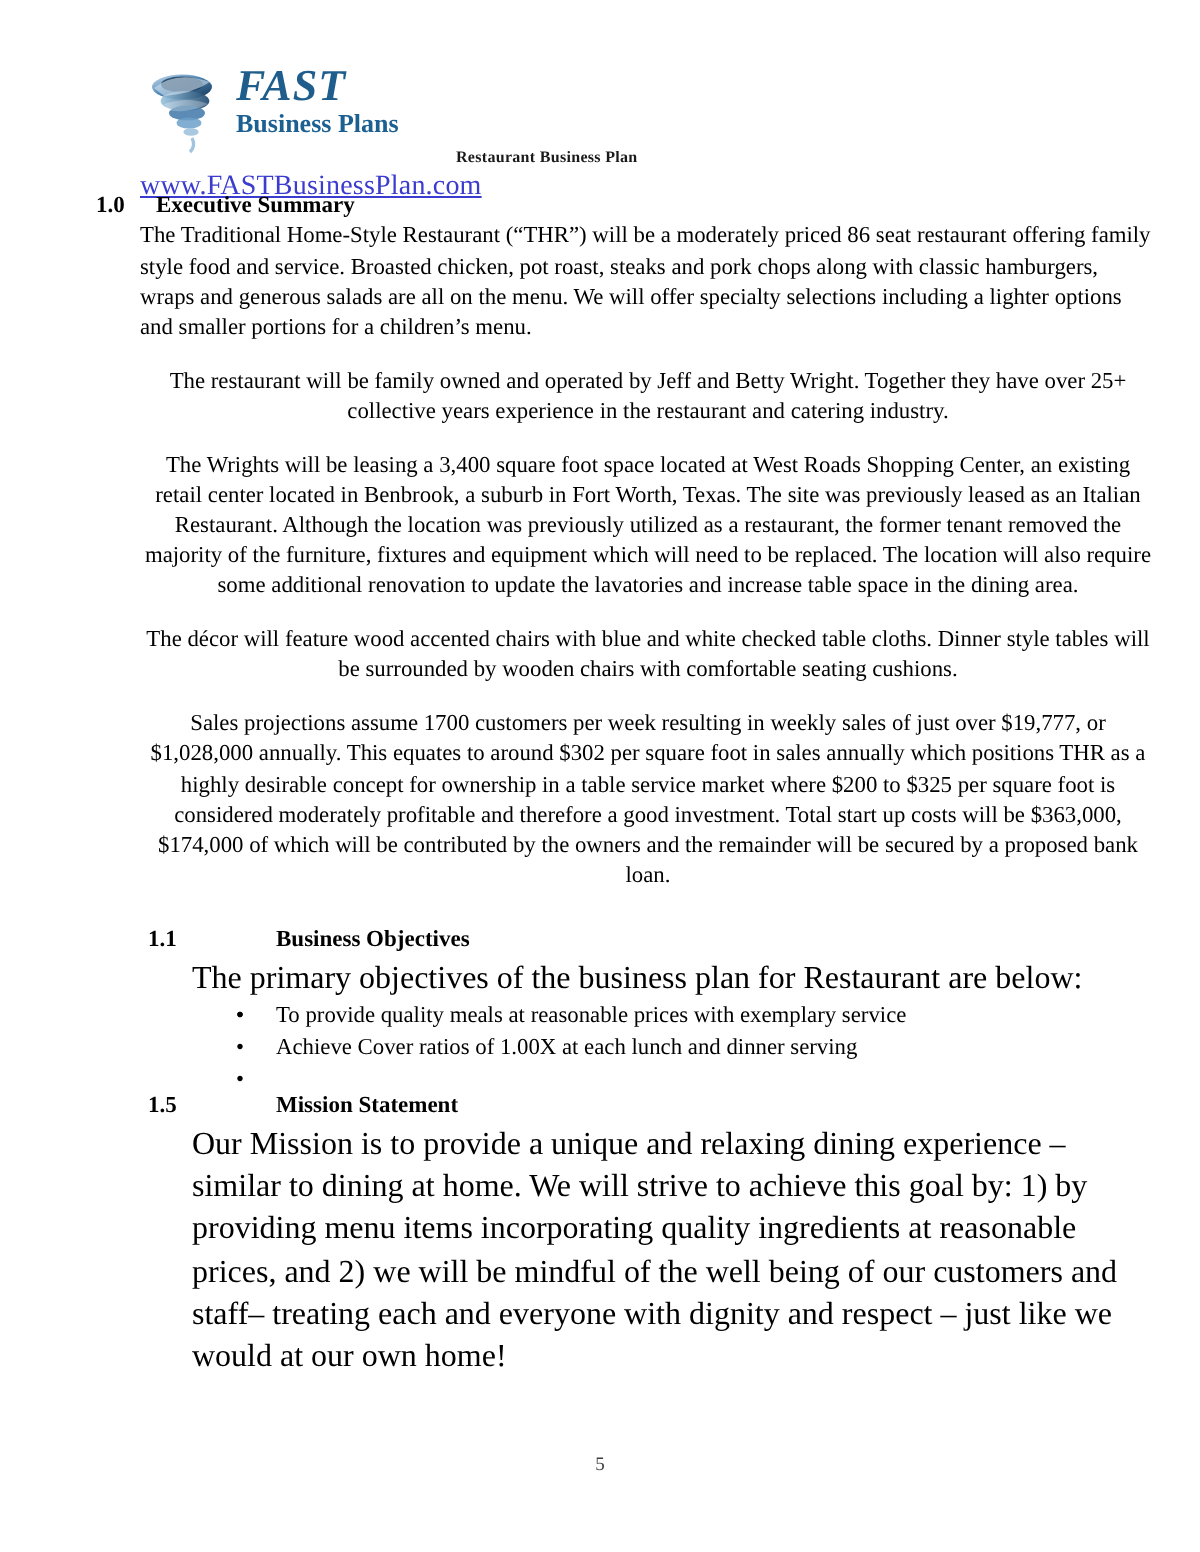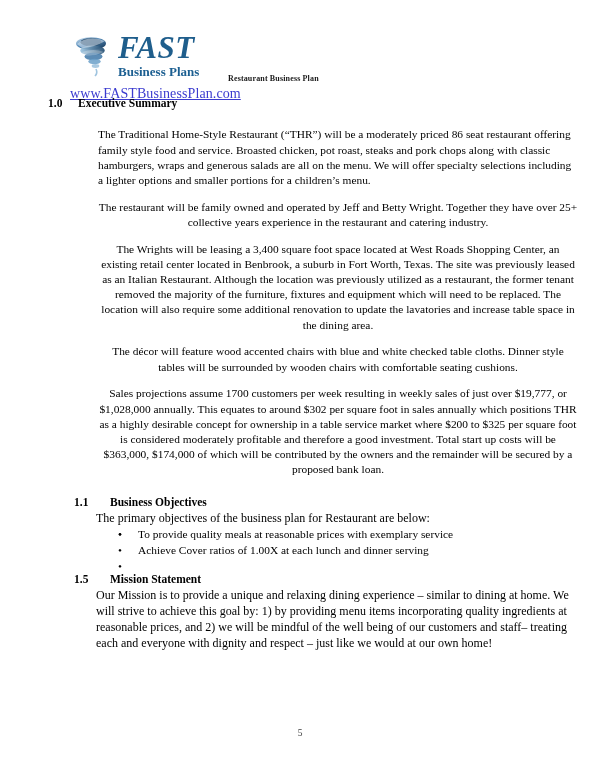--- a/index.html
+++ b/index.html
@@ -49,21 +49,21 @@
   .logo-text {
     display: block;
     line-height: 1;
     padding-top: 1px;
   }
   .logo-fast {
     display: block;
     font-family: "Liberation Serif", "DejaVu Serif", serif;
     font-style: italic;
     font-weight: bold;
-    font-size: 31px;
+    font-size: 22px;
     letter-spacing: 0.5px;
     color: #1f5e8c;
     line-height: 1.02;
   }
   .logo-bp {
     display: block;
     font-family: "Liberation Serif", "DejaVu Serif", serif;
     font-weight: bold;
     font-size: 13px;
     color: #1c5f91;
@@ -124,20 +124,21 @@
   }
 
   
   .h2row {
     display: flex;
     align-items: baseline;
     font-size: 11.5px;
     font-weight: bold;
     line-height: 1.33;
     padding-left: 74px;
+    gap: 28px;
   }
   .h2row .num {
     width: 36px;
     flex: none;
   }
   .h2row .ttl {
     white-space: nowrap;
   }
 
   
@@ -146,29 +147,28 @@
     padding: 0 22px 0 70px;
     font-size: 11.4px;
     line-height: 1.335;
     text-align: left;
   }
   p.para + p.para {
     margin-top: 11.5px;
     text-align: center;
   }
   .sec1-body {
-    margin-top: 16px;
-    padding-left: 28px;
+    margin-top: 0px;
   }
 
   
   p.para2 {
     margin: 0;
     padding: 0 22px 0 96px;
-    font-size: 12px;
+    font-size: 16px;
     line-height: 1.335;
     text-align: left;
   }
 
   
   ul.bul {
     margin: 0;
     padding: 0;
     list-style: none;
   }

